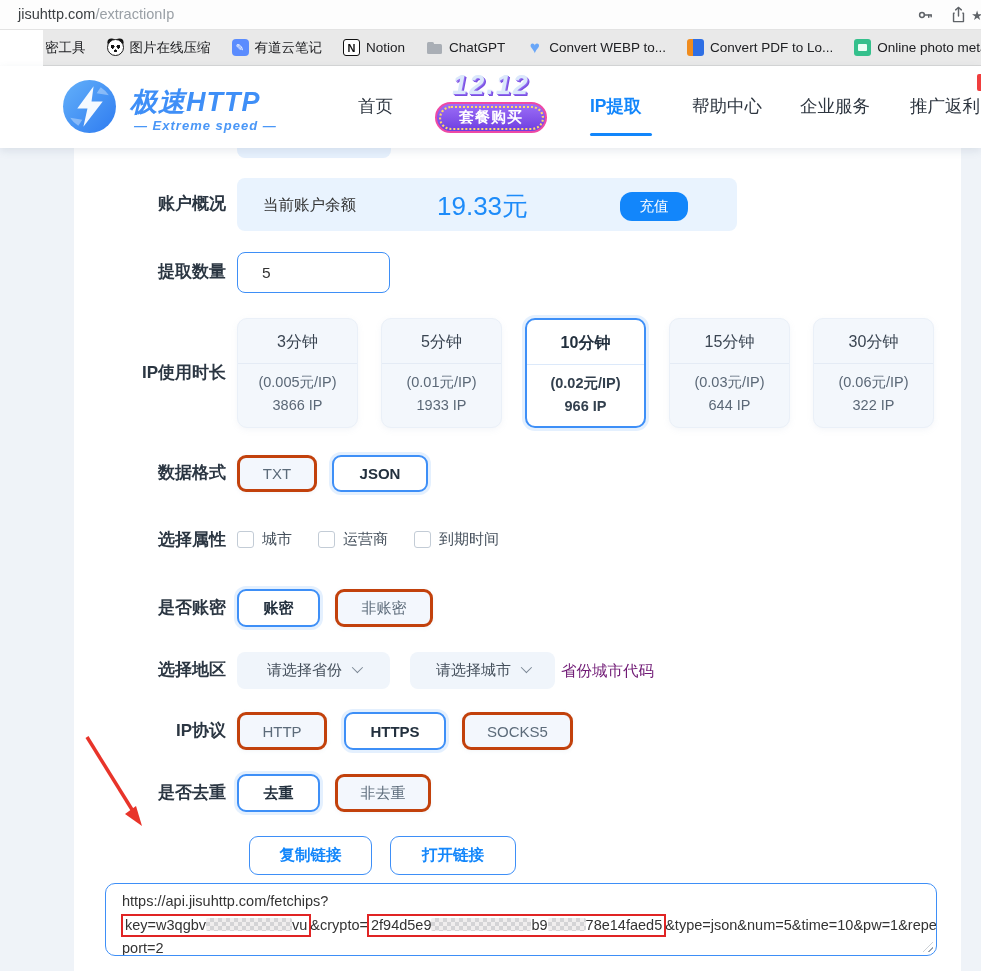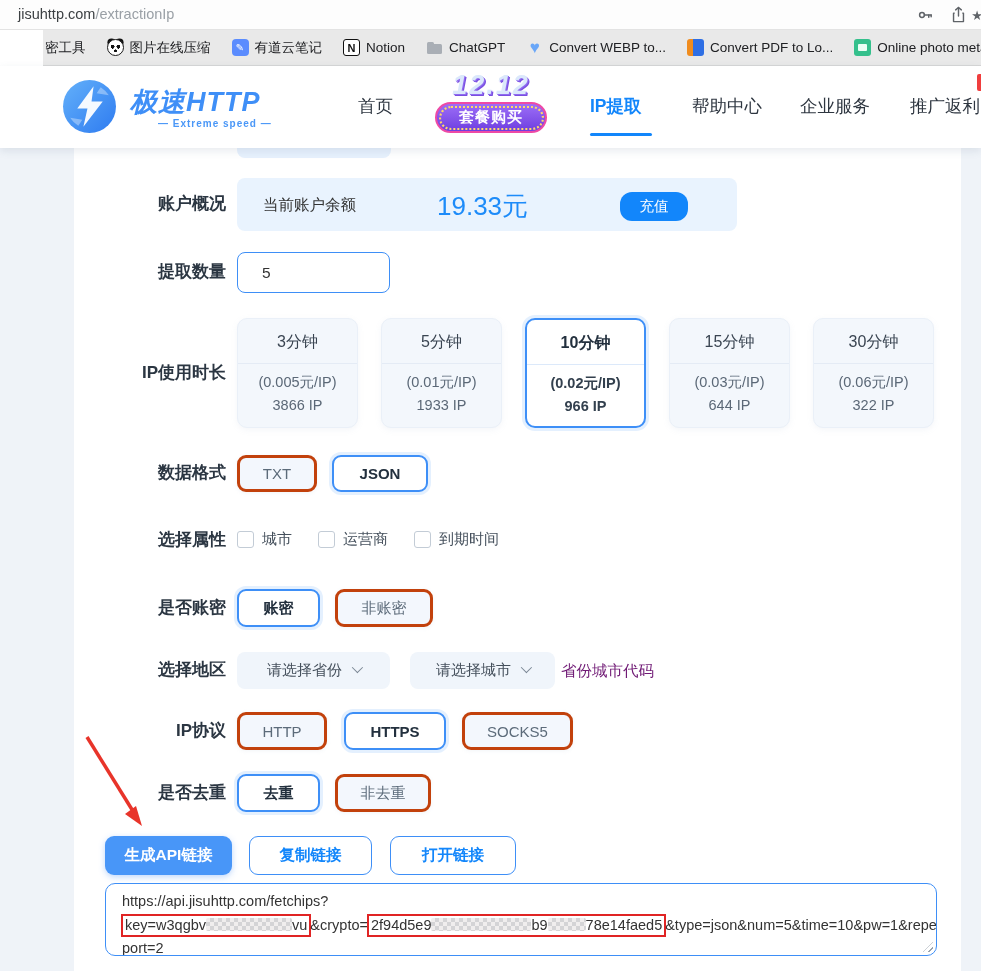--- a/index.html
+++ b/index.html
@@ -30,21 +30,21 @@
   .fav-folder::after { content:""; position:absolute; left:1px; top:3px; width:7px; height:4px; background:#a9aeb5; border-radius:1.5px 1.5px 0 0; }
   .fav-webp { color:#6aa7f8; font-size:17px; line-height:17px; }
   .fav-pdf { background:linear-gradient(90deg,#f08c1e 0 38%,#2f6fe4 38%); border-radius:3px; }
   .fav-photo { background:#34c08c; border-radius:3px; }
   .fav-photo::before { content:""; position:absolute; left:4px; top:5px; width:9px; height:7px; background:#eafff5; border-radius:1px; }
 
   
   .header { position:absolute; left:0; top:66px; width:981px; height:82px; background:#fff; box-shadow:0 3px 8px rgba(90,110,140,.14); z-index:5; }
   .logo-circle { position:absolute; left:62px; top:13px; width:55px; height:55px; }
   .brand-name { position:absolute; left:130px; top:18px; font-size:27px; font-weight:800; font-style:italic; color:#3f8ff7; letter-spacing:1px; }
-  .brand-tag { position:absolute; left:134px; top:52px; font-size:10px; font-weight:bold; color:#4a97f7; letter-spacing:1px;margin-left:24px; }
+  .brand-tag { position:absolute; left:134px; top:52px; font-size:13px; font-weight:bold; font-style:italic; color:#4a97f7; letter-spacing:1px; }
   .nav-item { position:absolute; top:28px; font-size:17.5px; color:#2e3640; cursor:pointer; white-space:nowrap; }
   .nav-item.active { color:#1286fb; font-weight:bold; }
   .nav-underline { position:absolute; left:590px; top:67px; width:62px; height:3px; border-radius:2px; background:#1286fb; }
   .red-sliver { position:absolute; right:0; top:8px; width:4px; height:17px; background:#f03e3e; border-radius:2px 0 0 2px; }
 
   .promo { position:absolute; left:432px; top:6px; width:118px; height:66px; cursor:pointer; }
   .promo-num { position:absolute; left:0; width:118px; top:-2px; text-align:center; font-size:27px; font-weight:800; font-style:italic; color:#dbe8fb; letter-spacing:2px;
       text-shadow:1px 1px 0 #8f6bf0, 2px 2px 0 #7a4fe0, 0 0 3px rgba(255,255,255,.8); }
   .promo-pill { position:absolute; left:3px; top:30px; width:112px; height:31px; border-radius:16px;
       background:linear-gradient(180deg,#9d6ef7,#6e3fe0); border:2.5px solid #ee4aa5;
@@ -284,21 +284,20 @@
 
   <div class="flabel" style="top:720px">IP协议</div>
   <div class="pill" style="left:237px; top:712px; width:90px">HTTP</div>
   <div class="pill selected" style="left:344px; top:712px; width:102px">HTTPS</div>
   <div class="pill" style="left:462px; top:712px; width:111px">SOCKS5</div>
 
   <div class="flabel" style="top:782px">是否去重</div>
   <div class="pill selected" style="left:237px; top:774px; width:83px">去重</div>
   <div class="pill" style="left:335px; top:774px; width:96px">非去重</div>
 
-  <div class="btn primary" style="left:105px; width:127px">生成API链接</div>
   <div class="btn ghost" style="left:249px; width:123px">复制链接</div>
   <div class="btn ghost" style="left:390px; width:126px">打开链接</div>
 
   <div class="api-box">
     <div>https://api.jisuhttp.com/fetchips?</div>
     <div><span class="annot"><span>key=w3qgbv</span><span class="redact rk"></span><span>vu</span></span><span>&amp;crypto=</span><span class="annot"><span>2f94d5e9</span><span class="redact rc1"></span><span>b9</span><span class="redact rc2"></span><span>78e14faed5</span></span><span>&amp;type=json&amp;num=5&amp;time=10&amp;pw=1&amp;repeat=0&amp;</span></div>
     <div>port=2</div>
     <span class="resize"></span>
   </div>
 

